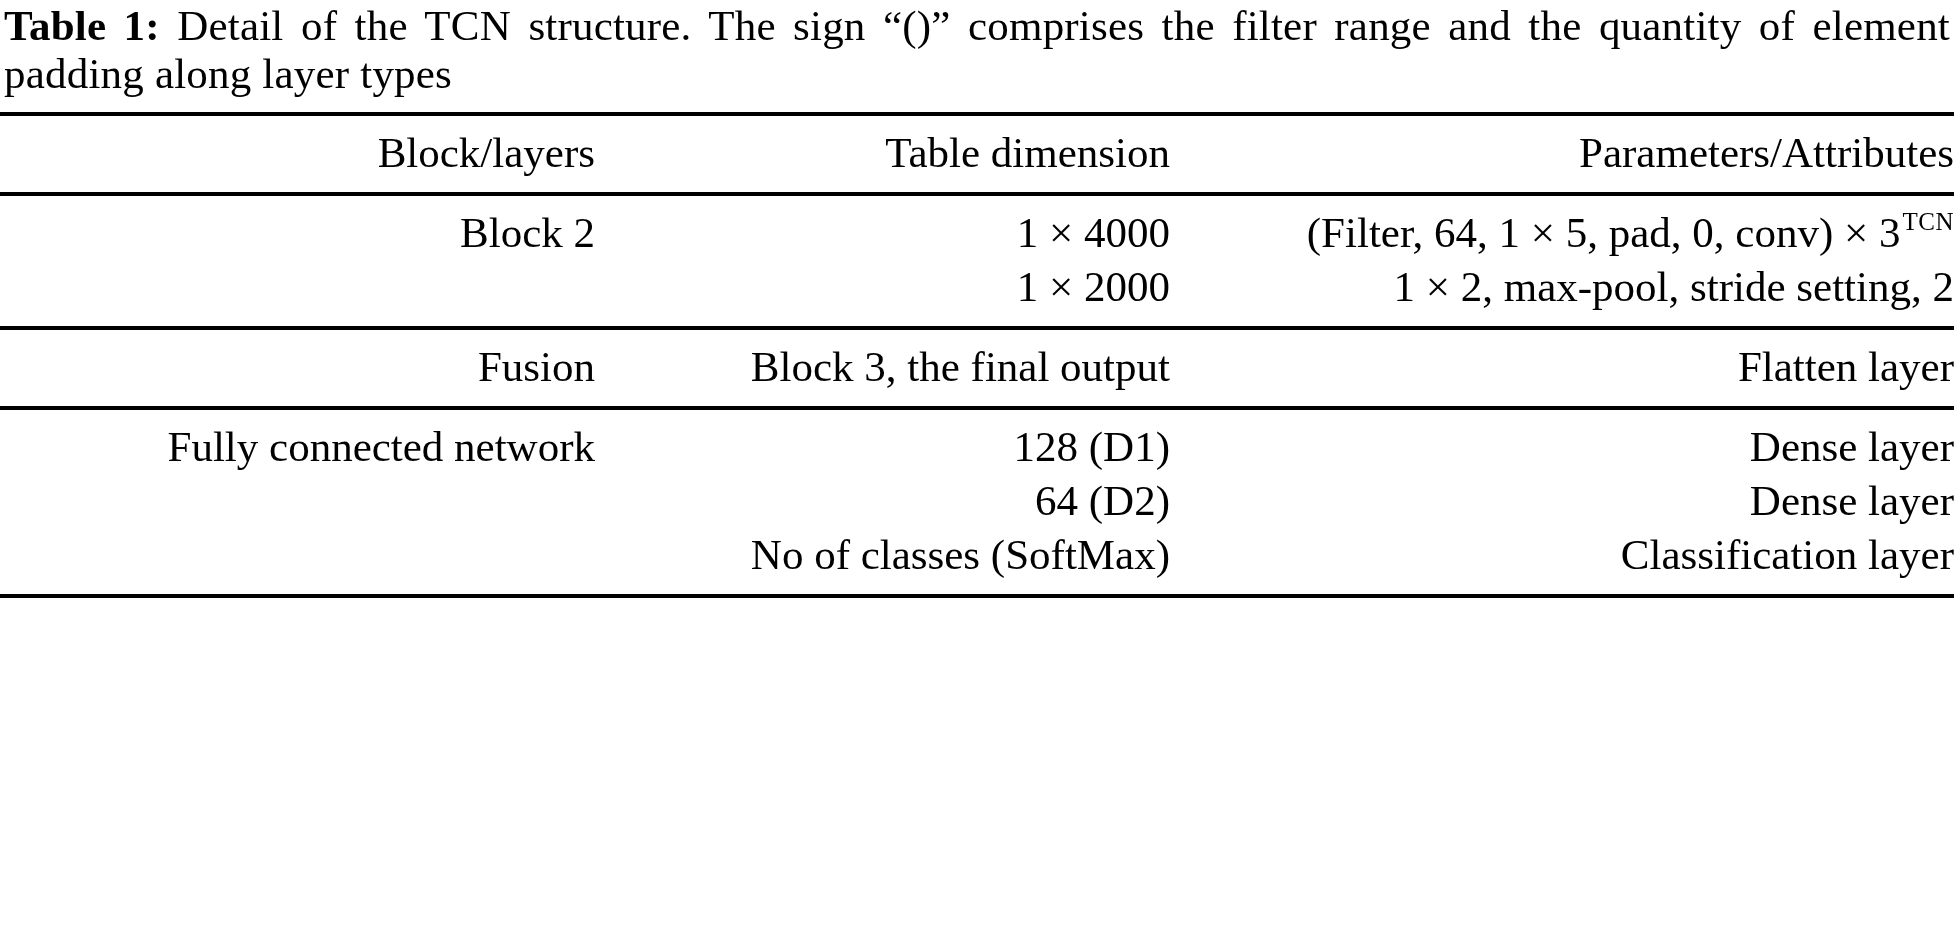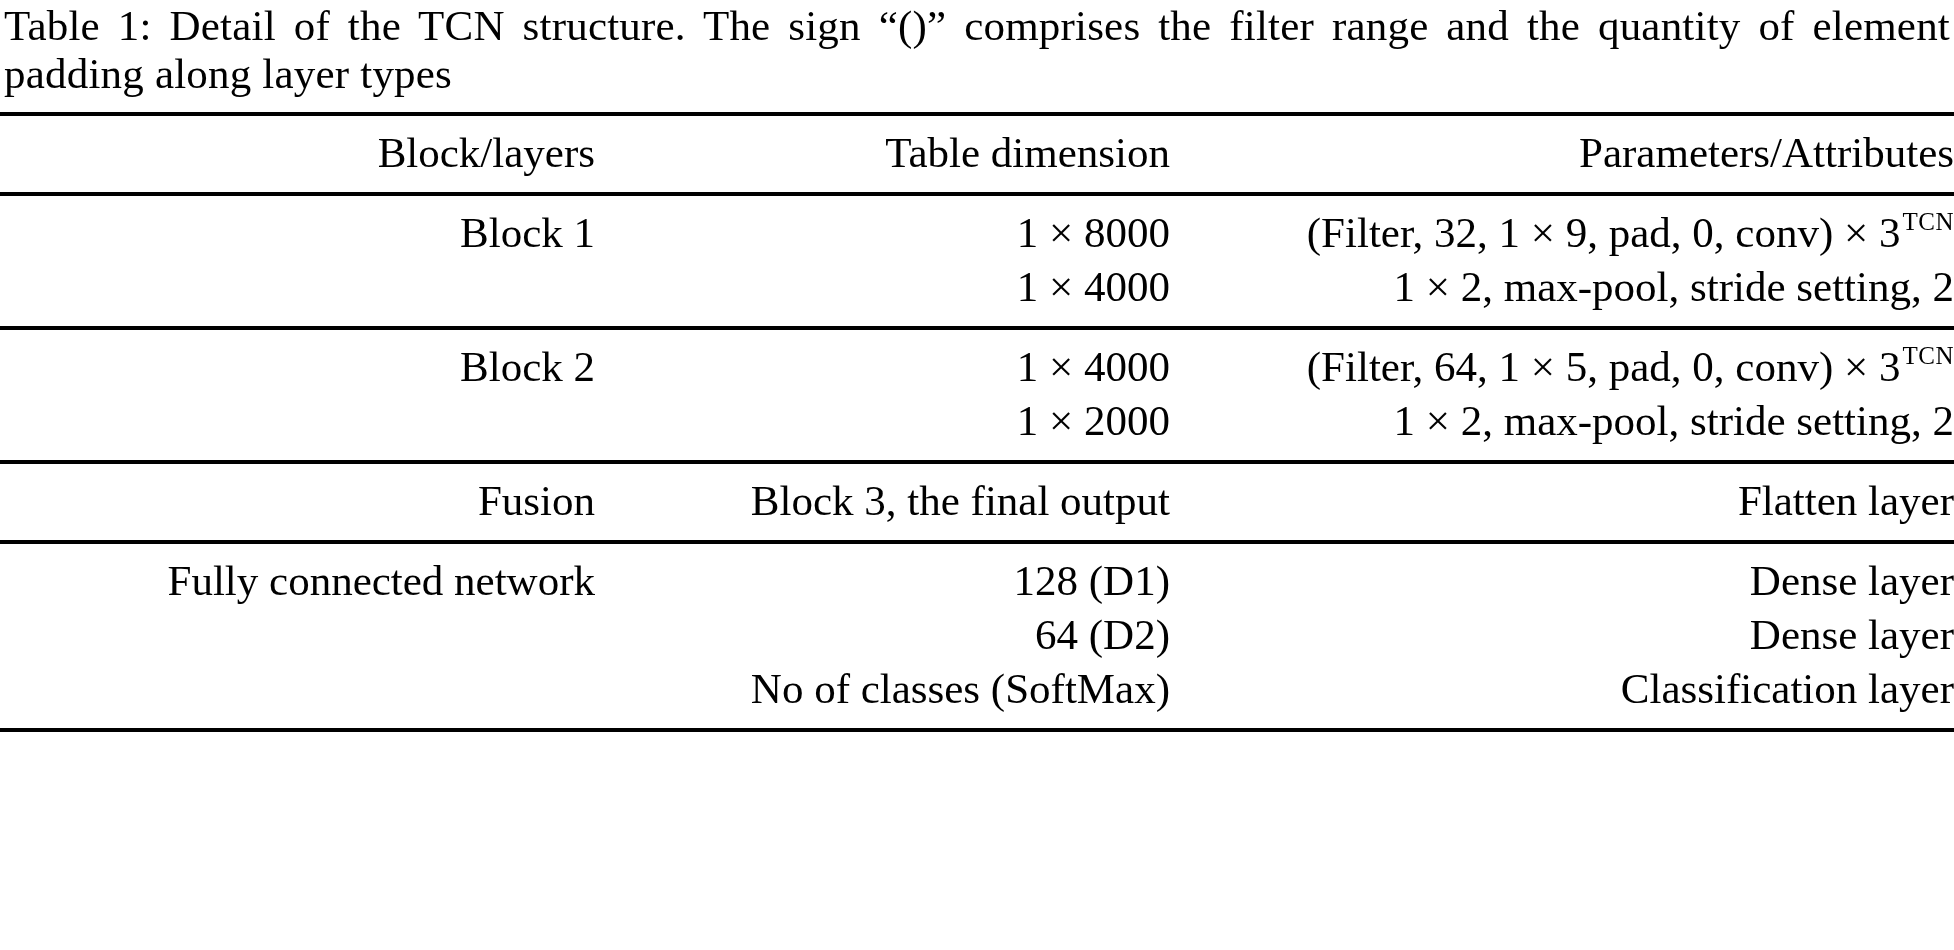--- a/index.html
+++ b/index.html
@@ -15,21 +15,21 @@
     height: 950px;
     overflow: hidden;
   }
   .caption {
     font-size: 43px;
     line-height: 48px;
     text-align: justify;
     margin: 2px 4px 14px 4px;
     letter-spacing: 0.2px;
   }
-  .caption b { font-weight: normal; }
+  .caption b { font-weight: bold; }
   table.tcn {
     width: 1954px;
     table-layout: fixed;
     border-collapse: collapse;
     font-size: 43px;
     border-top: 4px solid #000;
   }
   col.c1 { width: 595px; }
   col.c2 { width: 575px; }
   col.c3 { width: auto; }
@@ -65,31 +65,20 @@
   <thead>
     <tr>
       <th>Block/layers</th>
       <th>Table dimension</th>
       <th>Parameters/Attributes</th>
     </tr>
   </thead>
   <tbody>
 
 
-    <tr>
-      <td>Block 1</td>
-      <td>
-        <div class="line">1 × 8000</div>
-        <div class="line">1 × 4000</div>
-      </td>
-      <td>
-        <div class="line"><span>(Filter, 32, 1 × 9, pad, 0, conv) × 3</span><sup class="tcn-sup">TCN</sup></div>
-        <div class="line"><span>1 × 2, max-pool, stride setting, 2</span></div>
-      </td>
-    </tr>
 
     <tr>
       <td>Block 2</td>
       <td>
         <div class="line">1 × 4000</div>
         <div class="line">1 × 2000</div>
       </td>
       <td>
         <div class="line"><span>(Filter, 64, 1 × 5, pad, 0, conv) × 3</span><sup class="tcn-sup">TCN</sup></div>
         <div class="line"><span>1 × 2, max-pool, stride setting, 2</span></div>

